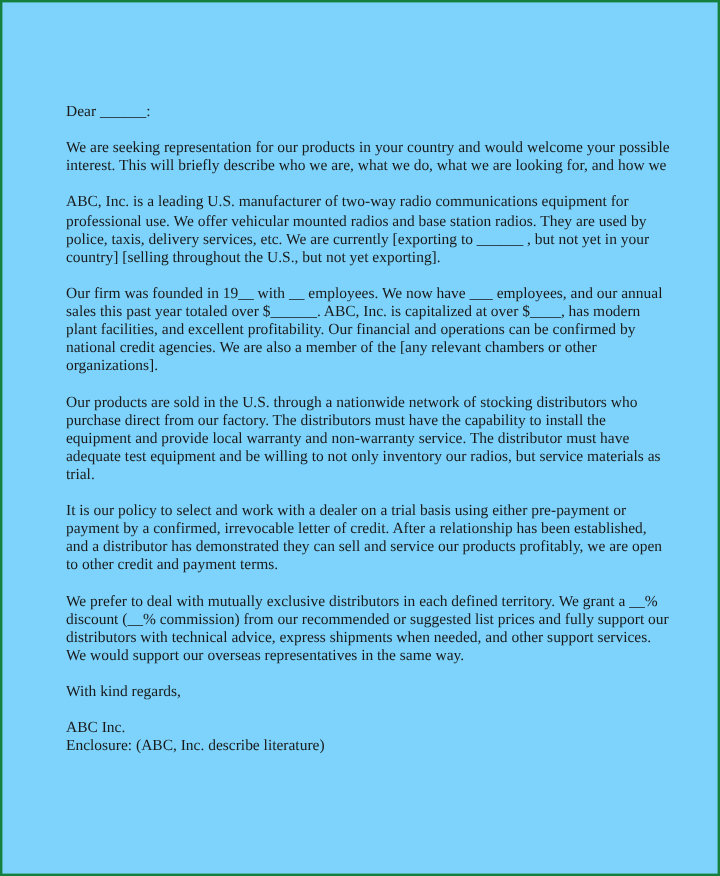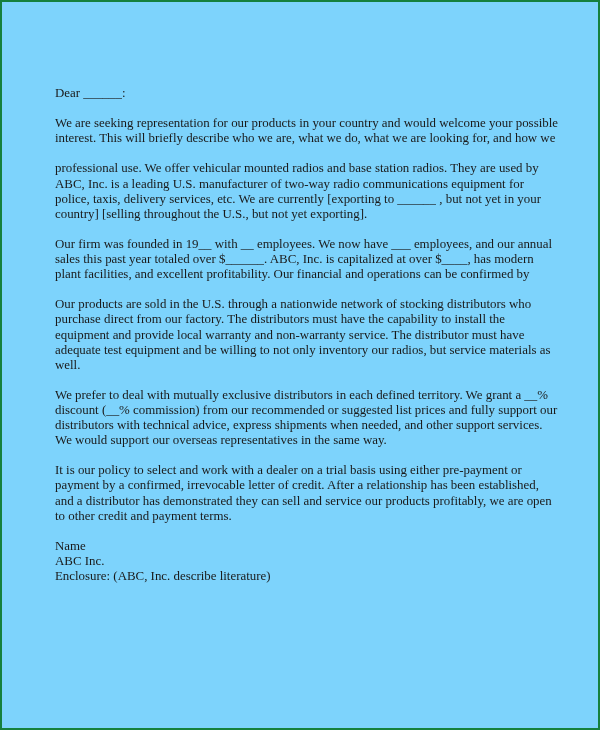--- a/index.html
+++ b/index.html
@@ -28,54 +28,56 @@
 <div class="page">
   <div class="content">
     <p>Dear ______:</p>
 
     <p>
       <span class="line">We are seeking representation for our products in your country and would welcome your possible</span>
       <span class="line">interest. This will briefly describe who we are, what we do, what we are looking for, and how we</span>
     </p>
 
     <p>
+      <span class="line">ABC, Inc. is a leading U.S. manufacturer of two-way radio communications equipment for</span>
       <span class="line">professional use. We offer vehicular mounted radios and base station radios. They are used by</span>
-      <span class="line">ABC, Inc. is a leading U.S. manufacturer of two-way radio communications equipment for</span>
       <span class="line">police, taxis, delivery services, etc. We are currently [exporting to ______ , but not yet in your</span>
       <span class="line">country] [selling throughout the U.S., but not yet exporting].</span>
     </p>
 
     <p>
       <span class="line">Our firm was founded in 19__ with __ employees. We now have ___ employees, and our annual</span>
       <span class="line">sales this past year totaled over $______. ABC, Inc. is capitalized at over $____, has modern</span>
       <span class="line">plant facilities, and excellent profitability. Our financial and operations can be confirmed by</span>
+      <span class="line">national credit agencies. We are also a member of the [any relevant chambers or other</span>
+      <span class="line">organizations].</span>
     </p>
 
     <p>
       <span class="line">Our products are sold in the U.S. through a nationwide network of stocking distributors who</span>
       <span class="line">purchase direct from our factory. The distributors must have the capability to install the</span>
       <span class="line">equipment and provide local warranty and non-warranty service. The distributor must have</span>
       <span class="line">adequate test equipment and be willing to not only inventory our radios, but service materials as</span>
-      <span class="line">well.</span>
+      <span class="line">trial.</span>
+    </p>
+
+    <p>
+      <span class="line">It is our policy to select and work with a dealer on a trial basis using either pre-payment or</span>
+      <span class="line">payment by a confirmed, irrevocable letter of credit. After a relationship has been established,</span>
+      <span class="line">and a distributor has demonstrated they can sell and service our products profitably, we are open</span>
+      <span class="line">to other credit and payment terms.</span>
     </p>
 
     <p>
       <span class="line">We prefer to deal with mutually exclusive distributors in each defined territory. We grant a __%</span>
       <span class="line">discount (__% commission) from our recommended or suggested list prices and fully support our</span>
       <span class="line">distributors with technical advice, express shipments when needed, and other support services.</span>
       <span class="line">We would support our overseas representatives in the same way.</span>
     </p>
 
-    <p>
-      <span class="line">It is our policy to select and work with a dealer on a trial basis using either pre-payment or</span>
-      <span class="line">payment by a confirmed, irrevocable letter of credit. After a relationship has been established,</span>
-      <span class="line">and a distributor has demonstrated they can sell and service our products profitably, we are open</span>
-      <span class="line">to other credit and payment terms.</span>
-    </p>
-
+    <p>With kind regards,</p>
 
     <div>
-      <span class="line">Name</span>
       <span class="line">ABC Inc.</span>
       <span class="line">Enclosure: (ABC, Inc. describe literature)</span>
     </div>
   </div>
 </div>
 
 </body></html>

